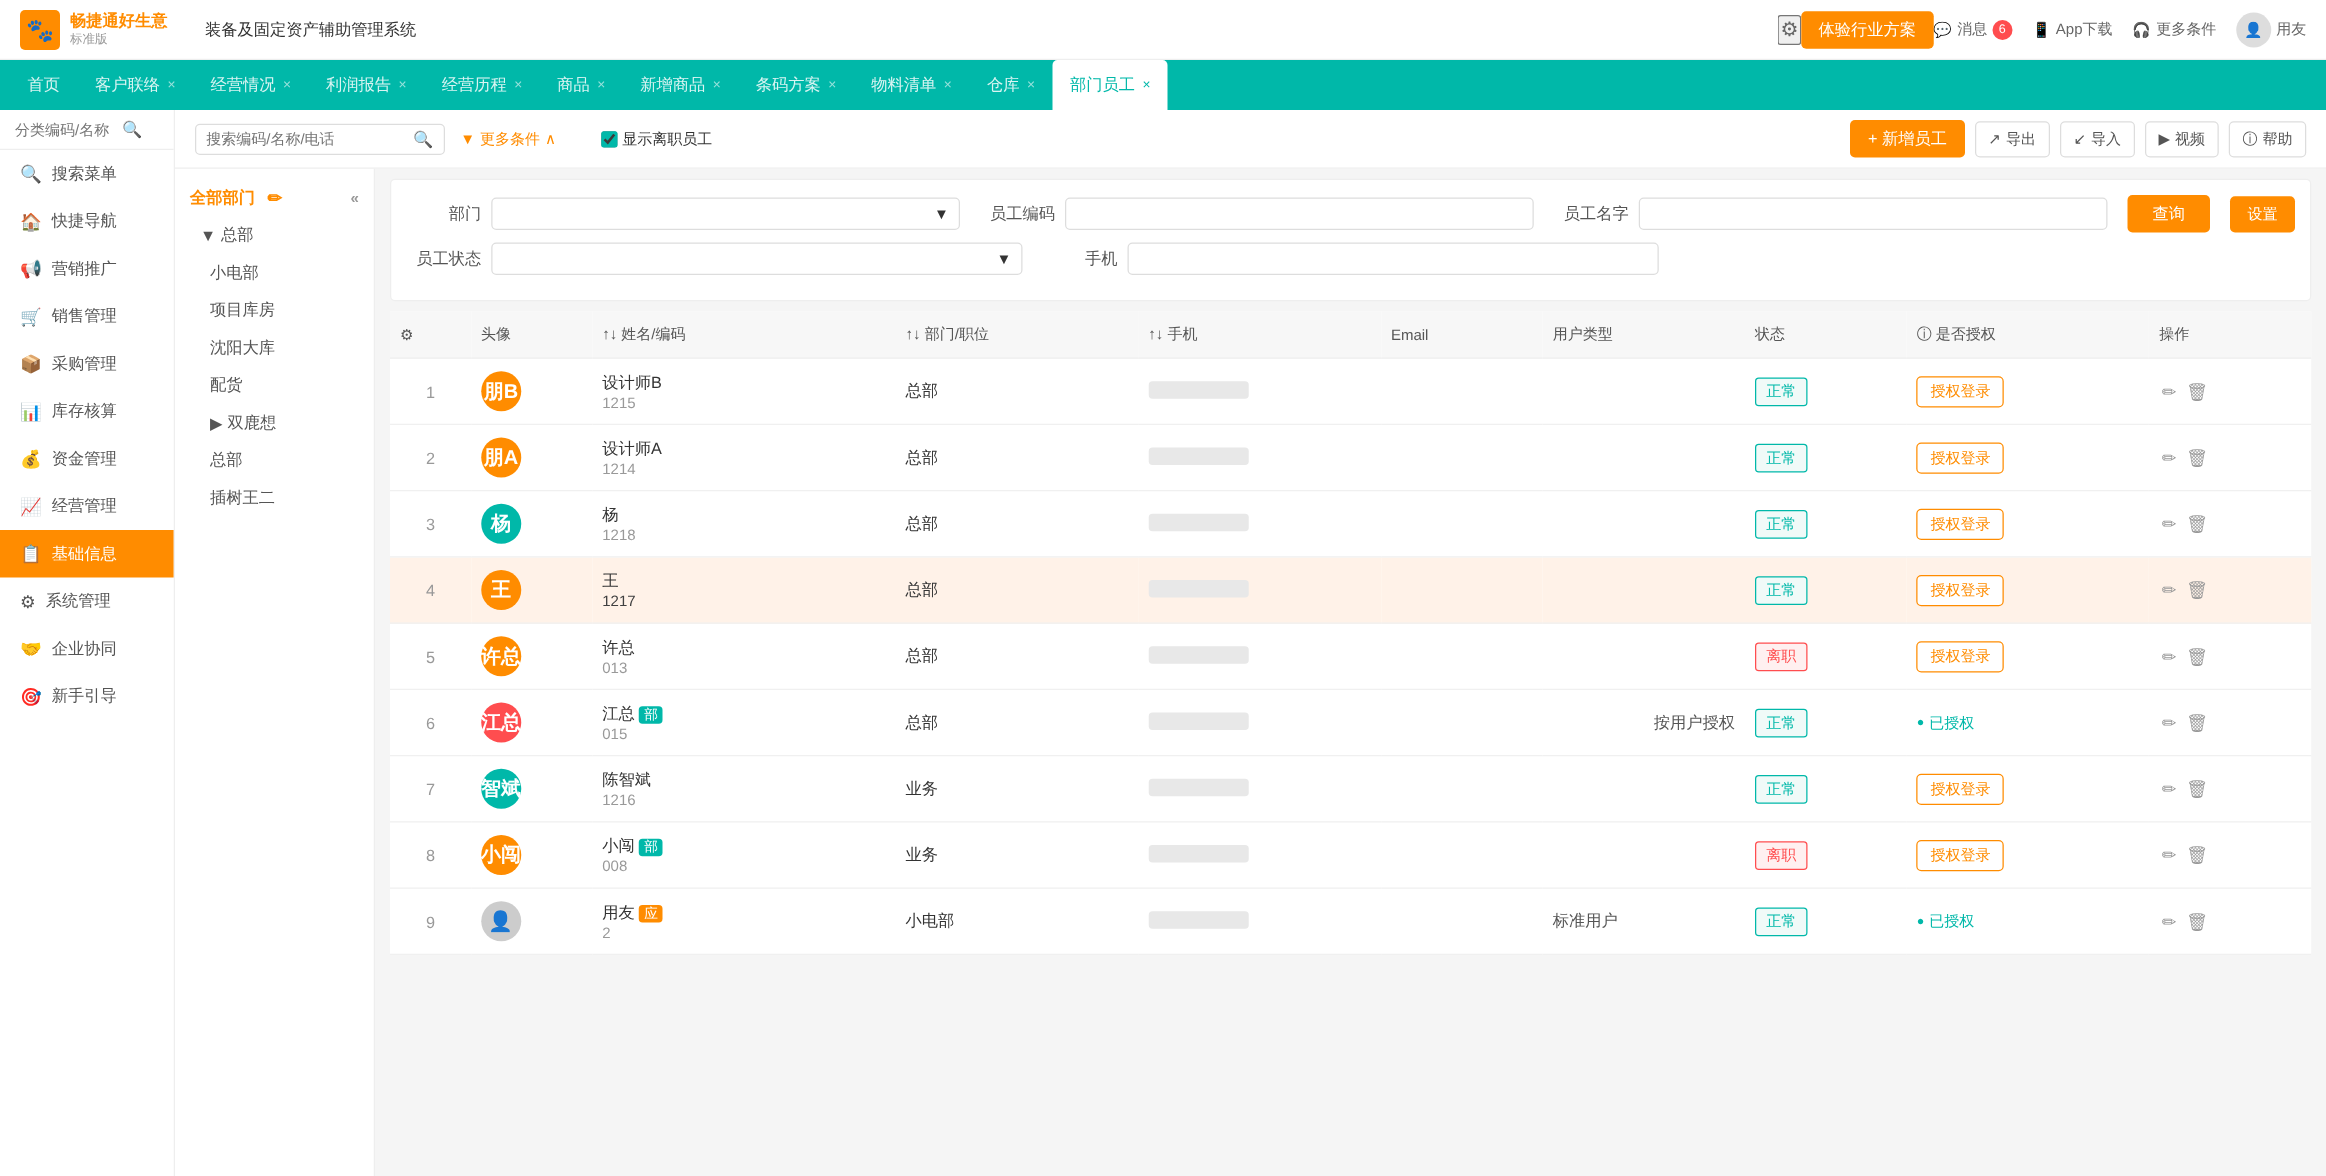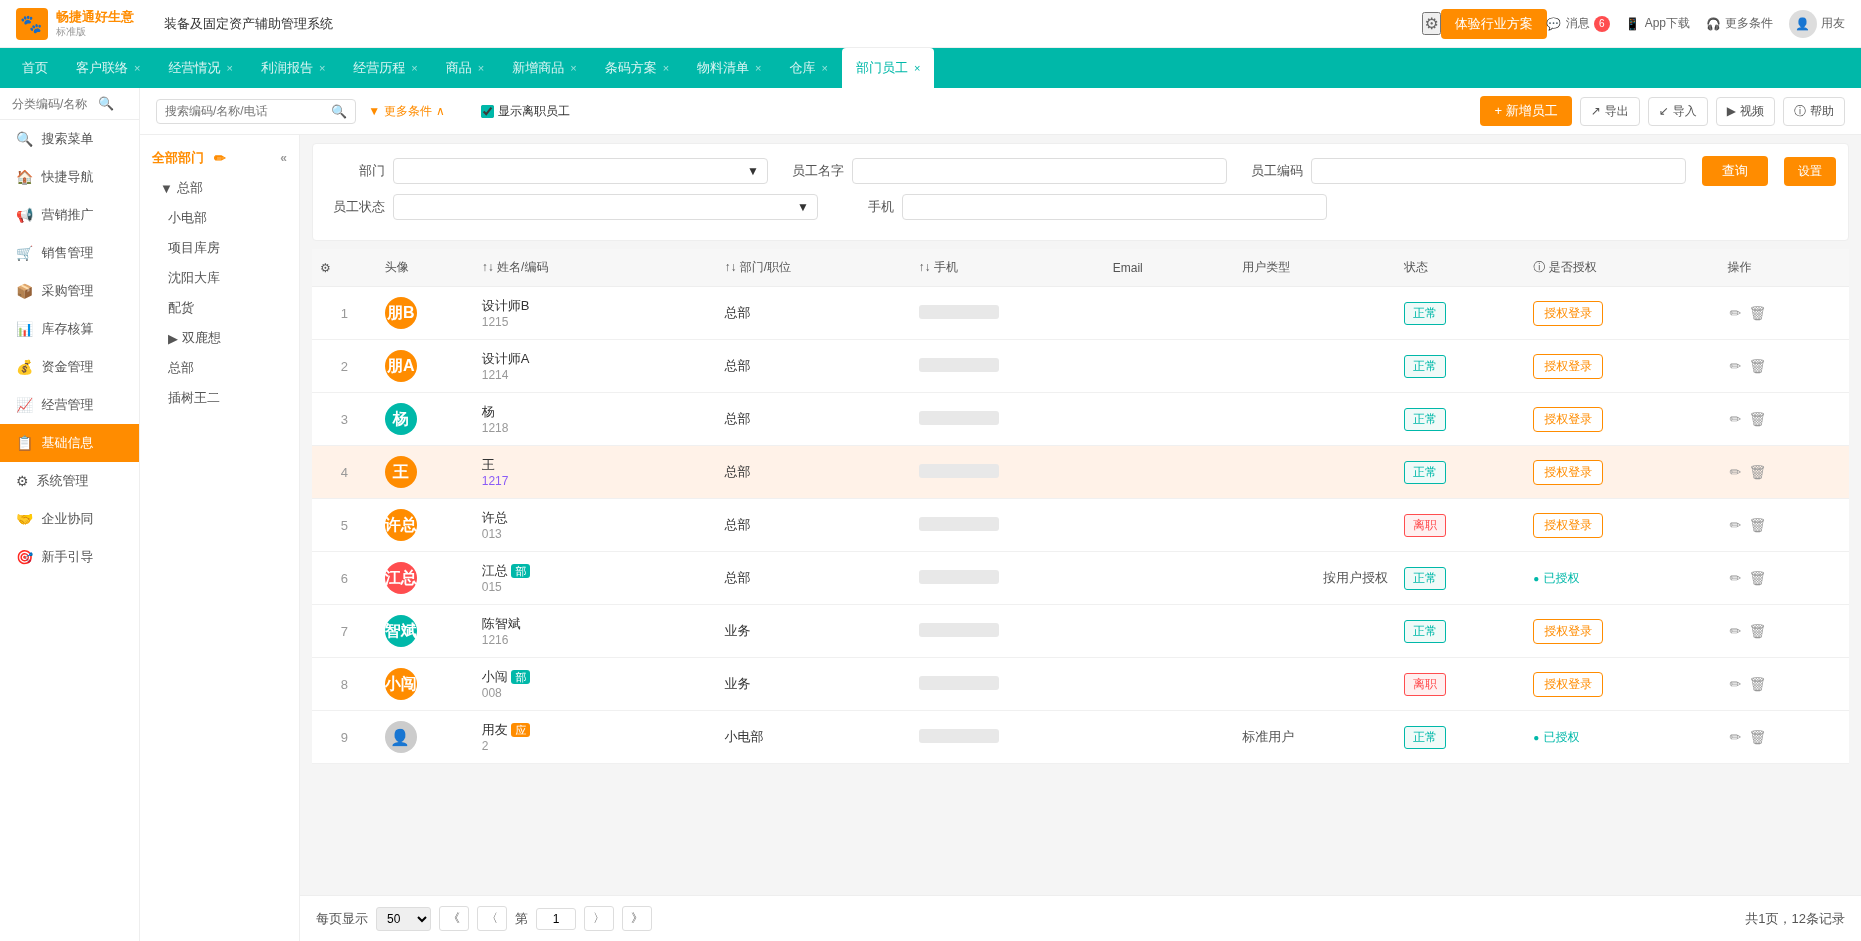--- a/index.html
+++ b/index.html
@@ -317,25 +317,25 @@
         <div class="adv-filter">
           <div class="adv-filter-row">
             <div class="adv-filter-item">
               <label>部门</label>
               <div class="sel">
                 <span></span>
                 <span>▼</span>
               </div>
             </div>
             <div class="adv-filter-item">
-              <label>员工名字</label>
+              <label>员工编码</label>
               <input type="text" class="sel" style="border: 1px solid rgb(221, 221, 221); border-radius: 4px; padding: 5px 8px;">
             </div>
             <div class="adv-filter-item">
-              <label>员工编码</label>
+              <label>员工名字</label>
               <input type="text" class="sel" style="border: 1px solid rgb(221, 221, 221); border-radius: 4px; padding: 5px 8px;">
             </div>
             <button class="btn-query">查询</button>
             <button class="btn-set">设置</button>
           </div>
           <div class="adv-filter-row">
             <div class="adv-filter-item">
               <label>员工状态</label>
               <div class="sel">
                 <span></span>
@@ -448,21 +448,21 @@
         <span class="op-btn">🗑</span>
       </td>
     </tr>
                 <tr class="highlighted">
       <td style="color:#999;text-align:center;">4</td>
       <td>
         <div class="avatar-circle" style="background:#ff8c00;">王</div>
       </td>
       <td>
         <div style="font-weight:500;">王</div>
-        <div style="color:#8b5cf6;font-size:12px;">1217</div>
+        <div style="color:#404040;font-size:12px;">1217</div>
       </td>
       <td>
         <div>总部</div>
         <div style="color:#999;font-size:12px;"></div>
       </td>
       <td>
         <span class="phone-blur"></span>
       </td>
       <td></td>
       <td style="color:#555;"></td>
@@ -611,31 +611,16 @@
                   </td>
       <td>
         <span class="op-btn">✏</span>
         <span class="op-btn">🗑</span>
       </td>
     </tr>
               </tbody>
           </table>
         </div>
 
-        <div class="pagination">
-          <span class="pagination-label">每页显示</span>
-          <select class="page-size-sel">
-            <option>50</option>
-            <option>20</option>
-            <option>100</option>
-          </select>
-          <button class="page-btn">《</button>
-          <button class="page-btn">〈</button>
-          <span class="pagination-label">第</span>
-          <input type="text" class="page-input" value="1" style="">
-          <button class="page-btn">〉</button>
-          <button class="page-btn">》</button>
-          <span class="total-info">共1页，12条记录</span>
-        </div>
       </div>
     </div>
   </div>
 </div>
 
 </body></html>

